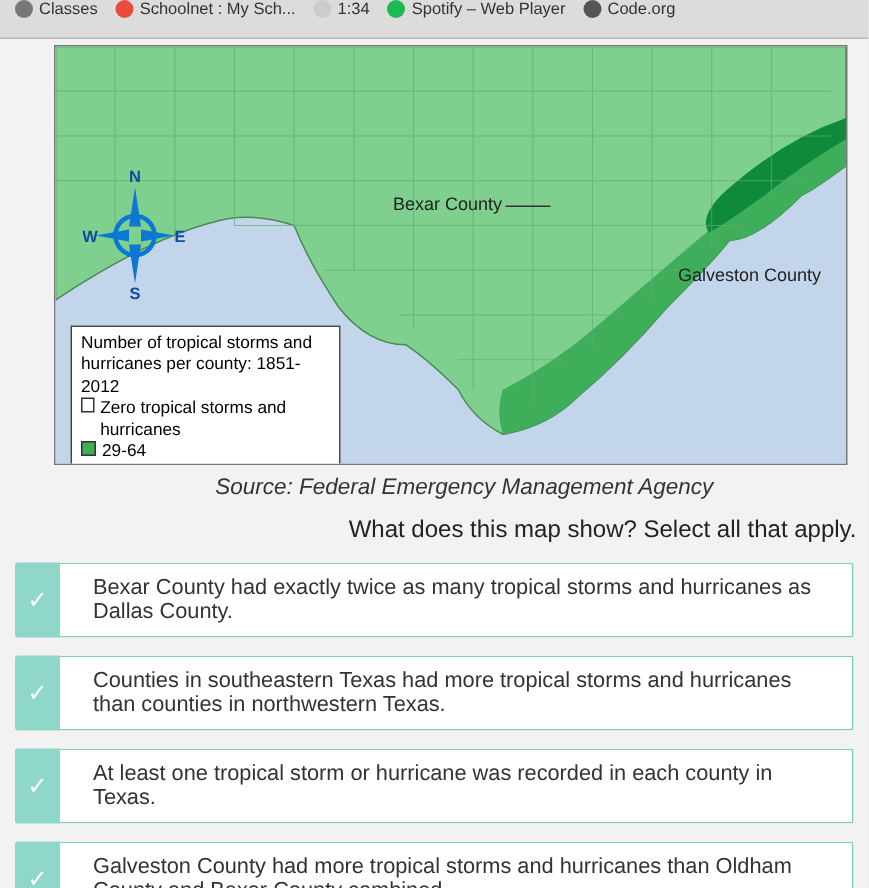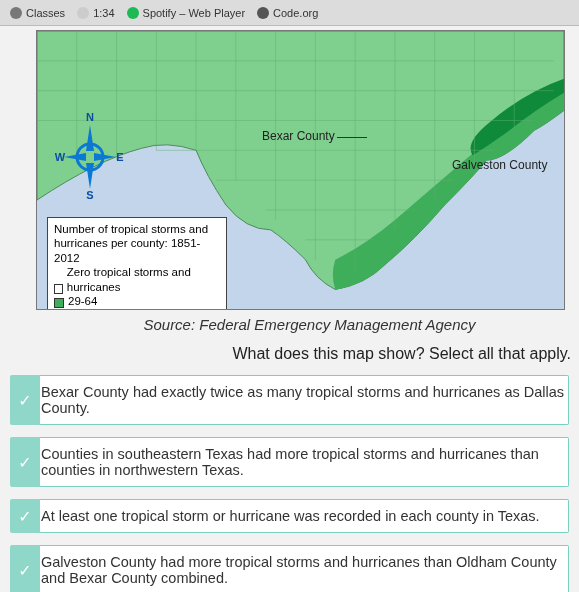--- a/index.html
+++ b/index.html
@@ -1,42 +1,46 @@
 <!DOCTYPE html>
 <html><head>
 <meta charset="utf-8">
 <style>
   * { margin: 0; padding: 0; box-sizing: border-box; }
   html, body { width: 579px; height: 592px; overflow: hidden; font-family: Arial, Helvetica, sans-serif; background:#e8e8e8; }
   .tabbar { height: 26px; background:#dcdcdc; border-bottom:1px solid #bbb; display:flex; align-items:center; padding:0 4px; font-size:11px; color:#333; }
-  .tab { display:flex; align-items:center; padding:0 6px; height:100%; white-space:nowrap; }
+  .tab { display:flex; padding:0 6px; height:100%; white-space:nowrap; }
   .tab .favicon { width:12px; height:12px; border-radius:50%; margin-right:4px; display:inline-block; }
   .page { background:#f2f2f2; height:566px; overflow:hidden; }
   .map-wrap { margin:4px 14px 4px 36px; background:#fff; border:1px solid #777; height:280px; position:relative; overflow:hidden; }
   .map-svg { position:absolute; inset:0; }
   .compass { position:absolute; left:18px; top:80px; }
   .legend { position:absolute; left:10px; top:186px; width:180px; background:#fff; border:1px solid #444; padding:4px 6px 6px; font-size:11.5px; line-height:1.25; }
-  .legend-row { display:flex; align-items:flex-end; gap:4px; }
+  .legend-row { display:flex; align-items:flex-start; gap:4px; }
   .swatch { width:10px; height:10px; border:1px solid #333; display:inline-block; }
   .map-label { position:absolute; font-size:12px; color:#222; }
   .source { text-align:center; font-style:italic; font-size:15px; color:#333; margin:6px 0 12px;padding-left:40px; }
   .question { font-size:16px; color:#222; margin:0 8px 12px 8px;text-align:right; }
   .answers { display:flex; flex-direction:column; gap:12px; padding:0 10px; }
   .answer { display:flex; align-items:stretch; }
   .answer .check { width:30px; background:#8fd7c9; display:flex; align-items:center; justify-content:center; color:#fff; font-size:16px; border-radius:2px 0 0 2px; }
-  .answer .text { flex:1; border:1px solid #79cfc0; border-left:none; background:#fff; padding:8px 1px; font-size:14.5px; color:#333; border-radius:0 2px 2px 0; }
+  .answer .text { flex:1; border:1px solid #79cfc0; border-left:none; background:#fff; padding:8px 22px; font-size:14.5px; color:#333; border-radius:0 2px 2px 0; }
   .map-line { position:absolute; height:1px; background:#333; }
 </style>
 </head>
 <body>
 
 <div class="tabbar">
   <div class="tab">
     <span class="favicon" style="background:#777"></span>
     <span>Classes</span>
+  </div>
+  <div class="tab">
+    <span class="favicon" style="background:#e74c3c"></span>
+    <span>Schoolnet : My Sch...</span>
   </div>
   <div class="tab">
     <span class="favicon" style="background:#ccc"></span>
     <span>1:34</span>
   </div>
   <div class="tab">
     <span class="favicon" style="background:#1db954"></span>
     <span>Spotify – Web Player</span>
   </div>
   <div class="tab">
@@ -71,21 +75,21 @@
       <text x="65" y="50" text-anchor="middle" font-size="11" font-weight="bold" fill="#0b4da2">E</text>
       <circle cx="35" cy="46" r="13" fill="none" stroke="#0b78d4" stroke-width="3"></circle>
       <polygon points="35,14 31,40 39,40" fill="#0b78d4"></polygon>
       <polygon points="35,78 31,52 39,52" fill="#0b78d4"></polygon>
       <polygon points="9,46 31,42 31,50" fill="#0b78d4"></polygon>
       <polygon points="61,46 39,42 39,50" fill="#0b78d4"></polygon>
     </svg>
 
     <span class="map-label" style="left:225px; top:98px;">Bexar County</span>
     <div class="map-line" style="left:300px; top:106px; width:30px;"></div>
-    <span class="map-label" style="left:415px; top:127px;">Galveston County</span>
+    <span class="map-label" style="left:415px; top:145px;">Galveston County</span>
 
     <div class="legend">
       <div>Number of tropical storms and hurricanes per county: 1851-2012</div>
       <div class="legend-row">
         <span class="swatch" style="background:#ffffff"></span>
         <span>Zero tropical storms and hurricanes</span>
       </div>
       <div class="legend-row">
         <span class="swatch" style="background:#3fae5b"></span>
         <span>29-64</span>

